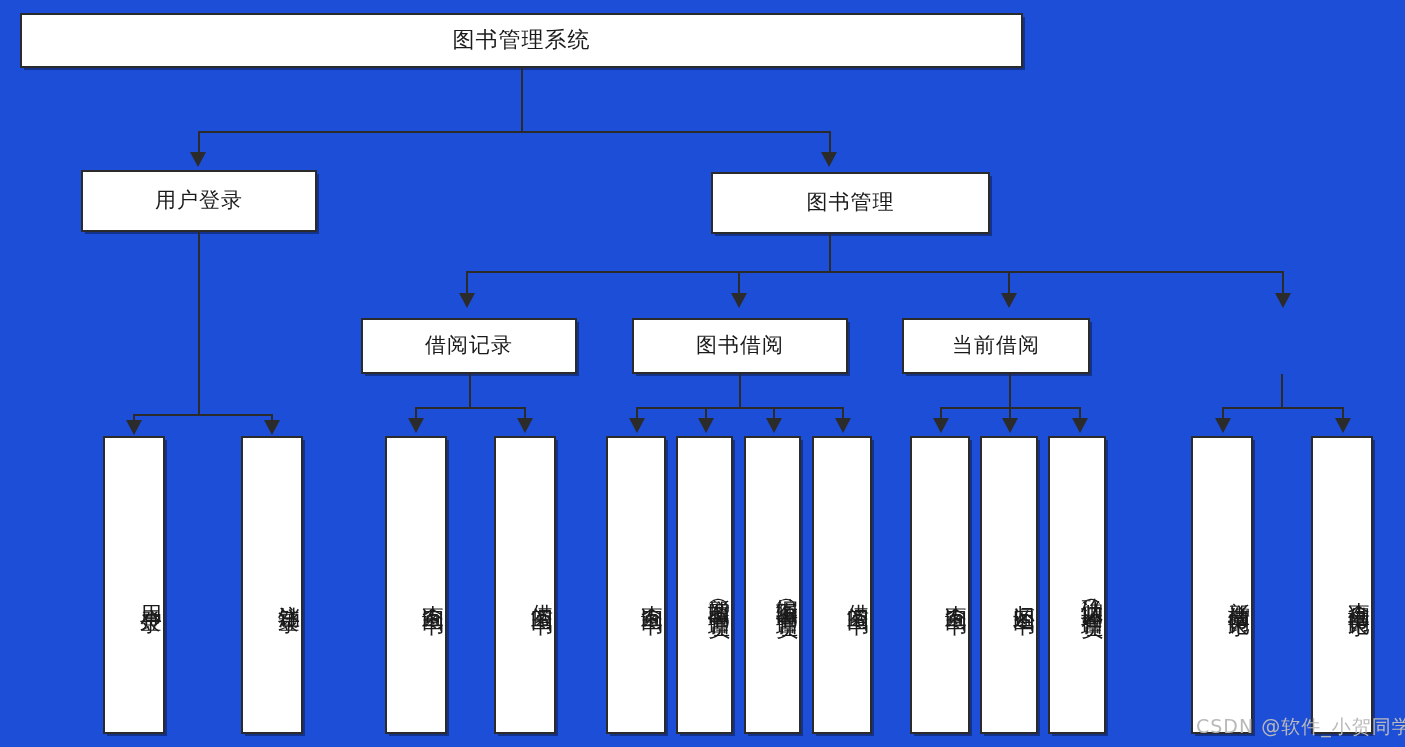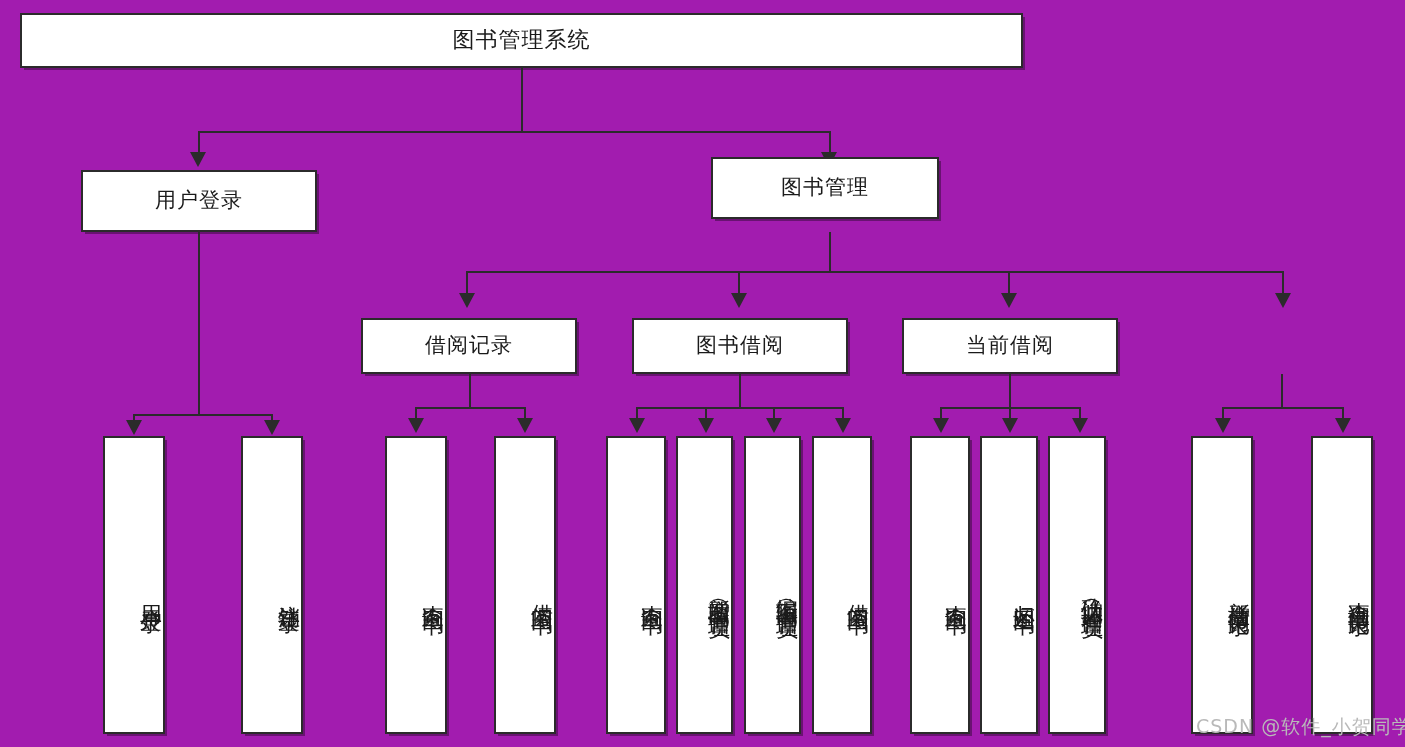--- a/index.html
+++ b/index.html
@@ -8,21 +8,21 @@
     padding: 0;
     background: #ffffff;
   }
   body {
     font-family: "DejaVu Sans", "Liberation Sans", sans-serif;
   }
   #canvas {
     position: relative;
     width: 1405px;
     height: 747px;
-    background: #a21caf;
+    background: #1d4ed8;
     overflow: hidden;
   }
   
   .node {
     position: absolute;
     box-sizing: border-box;
     background: #ffffff;
     border: 2px solid #2b2b2b;
     box-shadow: 3px 3px 0 -1px rgba(0,0,0,0.35);
     display: flex;
@@ -96,21 +96,21 @@
   <div class="vline" style="left:198px; top:131px; height:23px;"></div>
   <div class="arrow" style="left:190px; top:152px;"></div>
 
   <div class="vline" style="left:829px; top:131px; height:23px;"></div>
   <div class="arrow" style="left:821px; top:152px;"></div>
 
   <div class="node horizontal" style="left:81px; top:170px; width:236px; height:62px;">
     <span>用户登录</span>
   </div>
 
-  <div class="node horizontal" style="left:711px; top:157px; width:228px; height:62px;">
+  <div class="node horizontal" style="left:711px; top:172px; width:279px; height:62px;">
     <span>图书管理</span>
   </div>
 
   <div class="vline" style="left:198px; top:232px; height:182px;"></div>
   <div class="hline" style="left:133px; top:414px; width:139px;"></div>
   <div class="vline" style="left:133px; top:414px; height:8px;"></div>
   <div class="arrow" style="left:126px; top:420px;"></div>
   <div class="vline" style="left:271px; top:414px; height:8px;"></div>
   <div class="arrow" style="left:264px; top:420px;"></div>
 
@@ -124,21 +124,21 @@
   <div class="arrow" style="left:1001px; top:293px;"></div>
   <div class="vline" style="left:1282px; top:271px; height:24px;"></div>
   <div class="arrow" style="left:1275px; top:293px;"></div>
 
   <div class="node horizontal" style="left:361px; top:318px; width:216px; height:56px;">
     <span>借阅记录</span>
   </div>
   <div class="node horizontal" style="left:632px; top:318px; width:216px; height:56px;">
     <span>图书借阅</span>
   </div>
-  <div class="node horizontal" style="left:902px; top:318px; width:216px; height:56px;">
+  <div class="node horizontal" style="left:902px; top:318px; width:188px; height:56px;">
     <span>当前借阅</span>
   </div>
 
   <div class="vline" style="left:469px; top:374px; height:34px;"></div>
   <div class="hline" style="left:415px; top:407px; width:110px;"></div>
   <div class="vline" style="left:415px; top:407px; height:12px;"></div>
   <div class="arrow" style="left:408px; top:418px;"></div>
   <div class="vline" style="left:524px; top:407px; height:12px;"></div>
   <div class="arrow" style="left:517px; top:418px;"></div>
 

